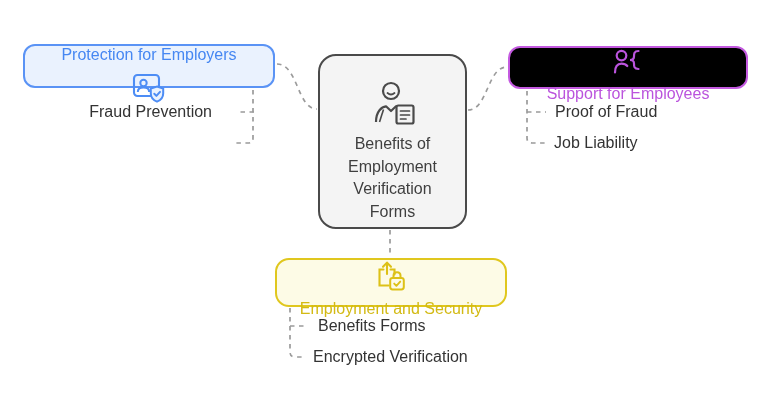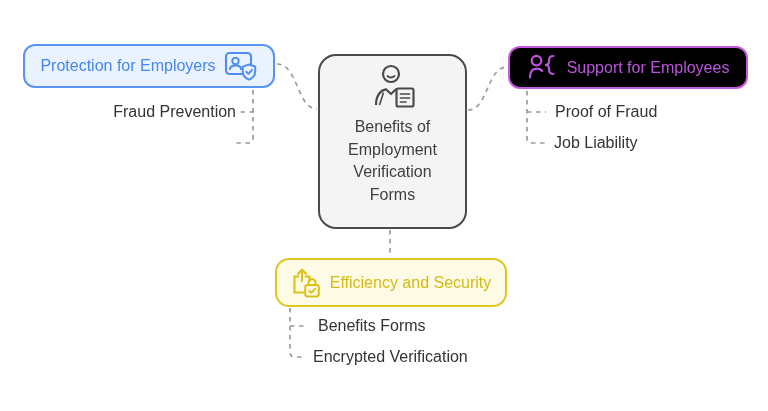--- a/index.html
+++ b/index.html
@@ -1,35 +1,35 @@
 <!DOCTYPE html>
 <html><head>
 <meta charset="utf-8">
 <style>
   html,body{margin:0;padding:0;background:#ffffff;}
   #canvas{
     position:relative;width:768px;height:411px;background:#ffffff;
     font-family:"Liberation Sans", sans-serif;overflow:hidden;
   }
   .node{
-    position:absolute;display:flex;align-items:center;justify-content:center;
+    position:absolute;display:flex;align-items:center;justify-content:flex-start;
     box-sizing:border-box;border-radius:12px;border:2px solid transparent;
-    font-size:16px;font-weight:400;white-space:nowrap;gap:8px;
+    font-size:16px;font-weight:400;white-space:nowrap;gap:8px;flex-direction:column;
   }
   .node-blue{left:23px;top:44px;width:252px;height:44px;
     background:#eaf2fe;border-color:#5a93f5;color:#4687f2;}
   .node-purple{left:508px;top:46px;width:240px;height:43px;
     background:#000000;border-color:#c45ae0;color:#bb54dd;}
   .node-yellow{left:275px;top:258px;width:232px;height:49px;
     background:#fdfbe6;border-color:#e0c71e;color:#d3ba14;border-radius:14px;}
   .node-center{
     position:absolute;left:318px;top:54px;width:149px;height:175px;
     background:#f4f4f4;border:2px solid #4a4a4a;border-radius:18px;
     box-sizing:border-box;display:flex;flex-direction:column;align-items:center;
-    justify-content:flex-start;padding-top:8px;
+    justify-content:flex-start;padding-top:25px;
   }
   .center-label{
     margin-top:8px;width:118px;text-align:center;font-size:16px;
     line-height:22.5px;color:#3f3f3f;
   }
   .child-label{
     position:absolute;font-size:16px;color:#333333;white-space:nowrap;
     transform:translateY(-50%);
   }
   svg.connectors{position:absolute;left:0;top:0;pointer-events:none;}
@@ -99,24 +99,24 @@
   <div class="node node-yellow">
     <span class="icon">
       <svg width="31" height="32" viewBox="0 0 31 32" fill="none">
         <path d="M 11 14 L 11 3.2 M 7 6.8 L 11 2.6 L 15 6.8" stroke="#ddc117" stroke-width="2.1" stroke-linecap="round" stroke-linejoin="round"></path>
         <path d="M 7.5 9.5 L 3.5 9.5 L 3.5 25.5 L 12.5 25.5 M 14.5 9.5 L 18.5 9.5 L 18.5 14.5" stroke="#ddc117" stroke-width="2.1" stroke-linecap="round"></path>
         <path d="M 17.5 18.5 L 17.5 15.8 Q 17.5 12.3 21 12.3 Q 24.5 12.3 24.5 15.8 L 24.5 18.5" stroke="#ddc117" stroke-width="2"></path>
         <rect x="14.2" y="18" width="13.6" height="11.5" rx="2.4" fill="#fdfbe6" stroke="#ddc117" stroke-width="2"></rect>
         <path d="M 18.2 23.6 L 20.4 25.8 L 24.2 21.6" stroke="#ddc117" stroke-width="1.9" stroke-linecap="round" stroke-linejoin="round"></path>
       </svg>
     </span>
-    <span>Efficiency and Security</span>
+    <span>Employment and Security</span>
   </div>
 
-  <div class="child-label" style="right:532px;top:112px">Fraud Prevention</div>
+  <div class="child-label" style="right:556px;top:112px">Fraud Prevention</div>
 
   <div class="child-label" style="left:555px;top:112px">Proof of Fraud</div>
   <div class="child-label" style="left:554px;top:143px">Job Liability</div>
 
   <div class="child-label" style="left:318px;top:326px">Benefits Forms</div>
   <div class="child-label" style="left:313px;top:357px">Encrypted Verification</div>
 
 </div>
 
 </body></html>

